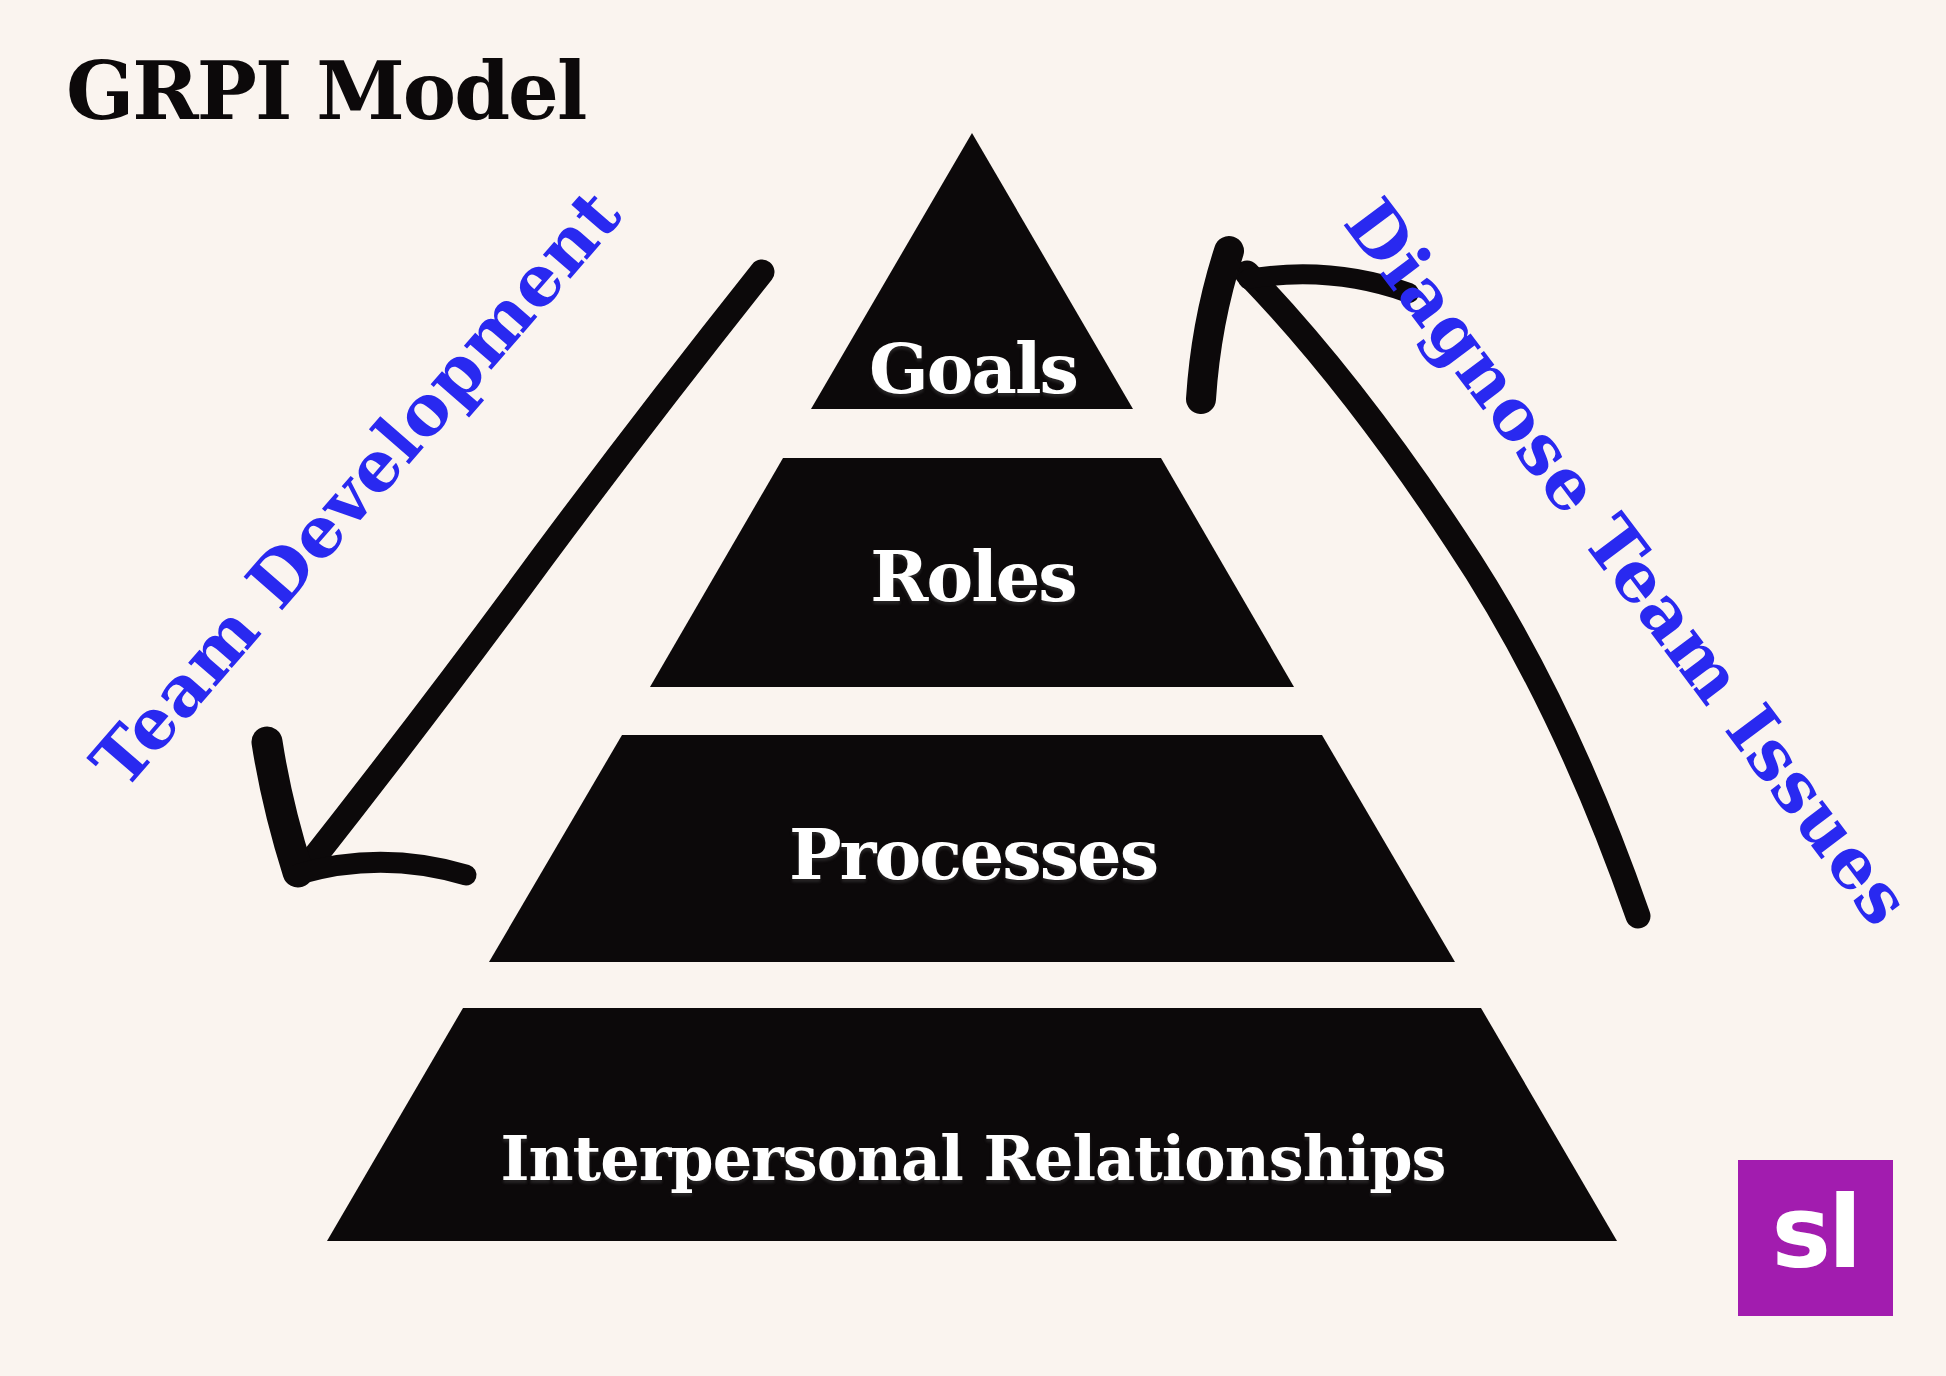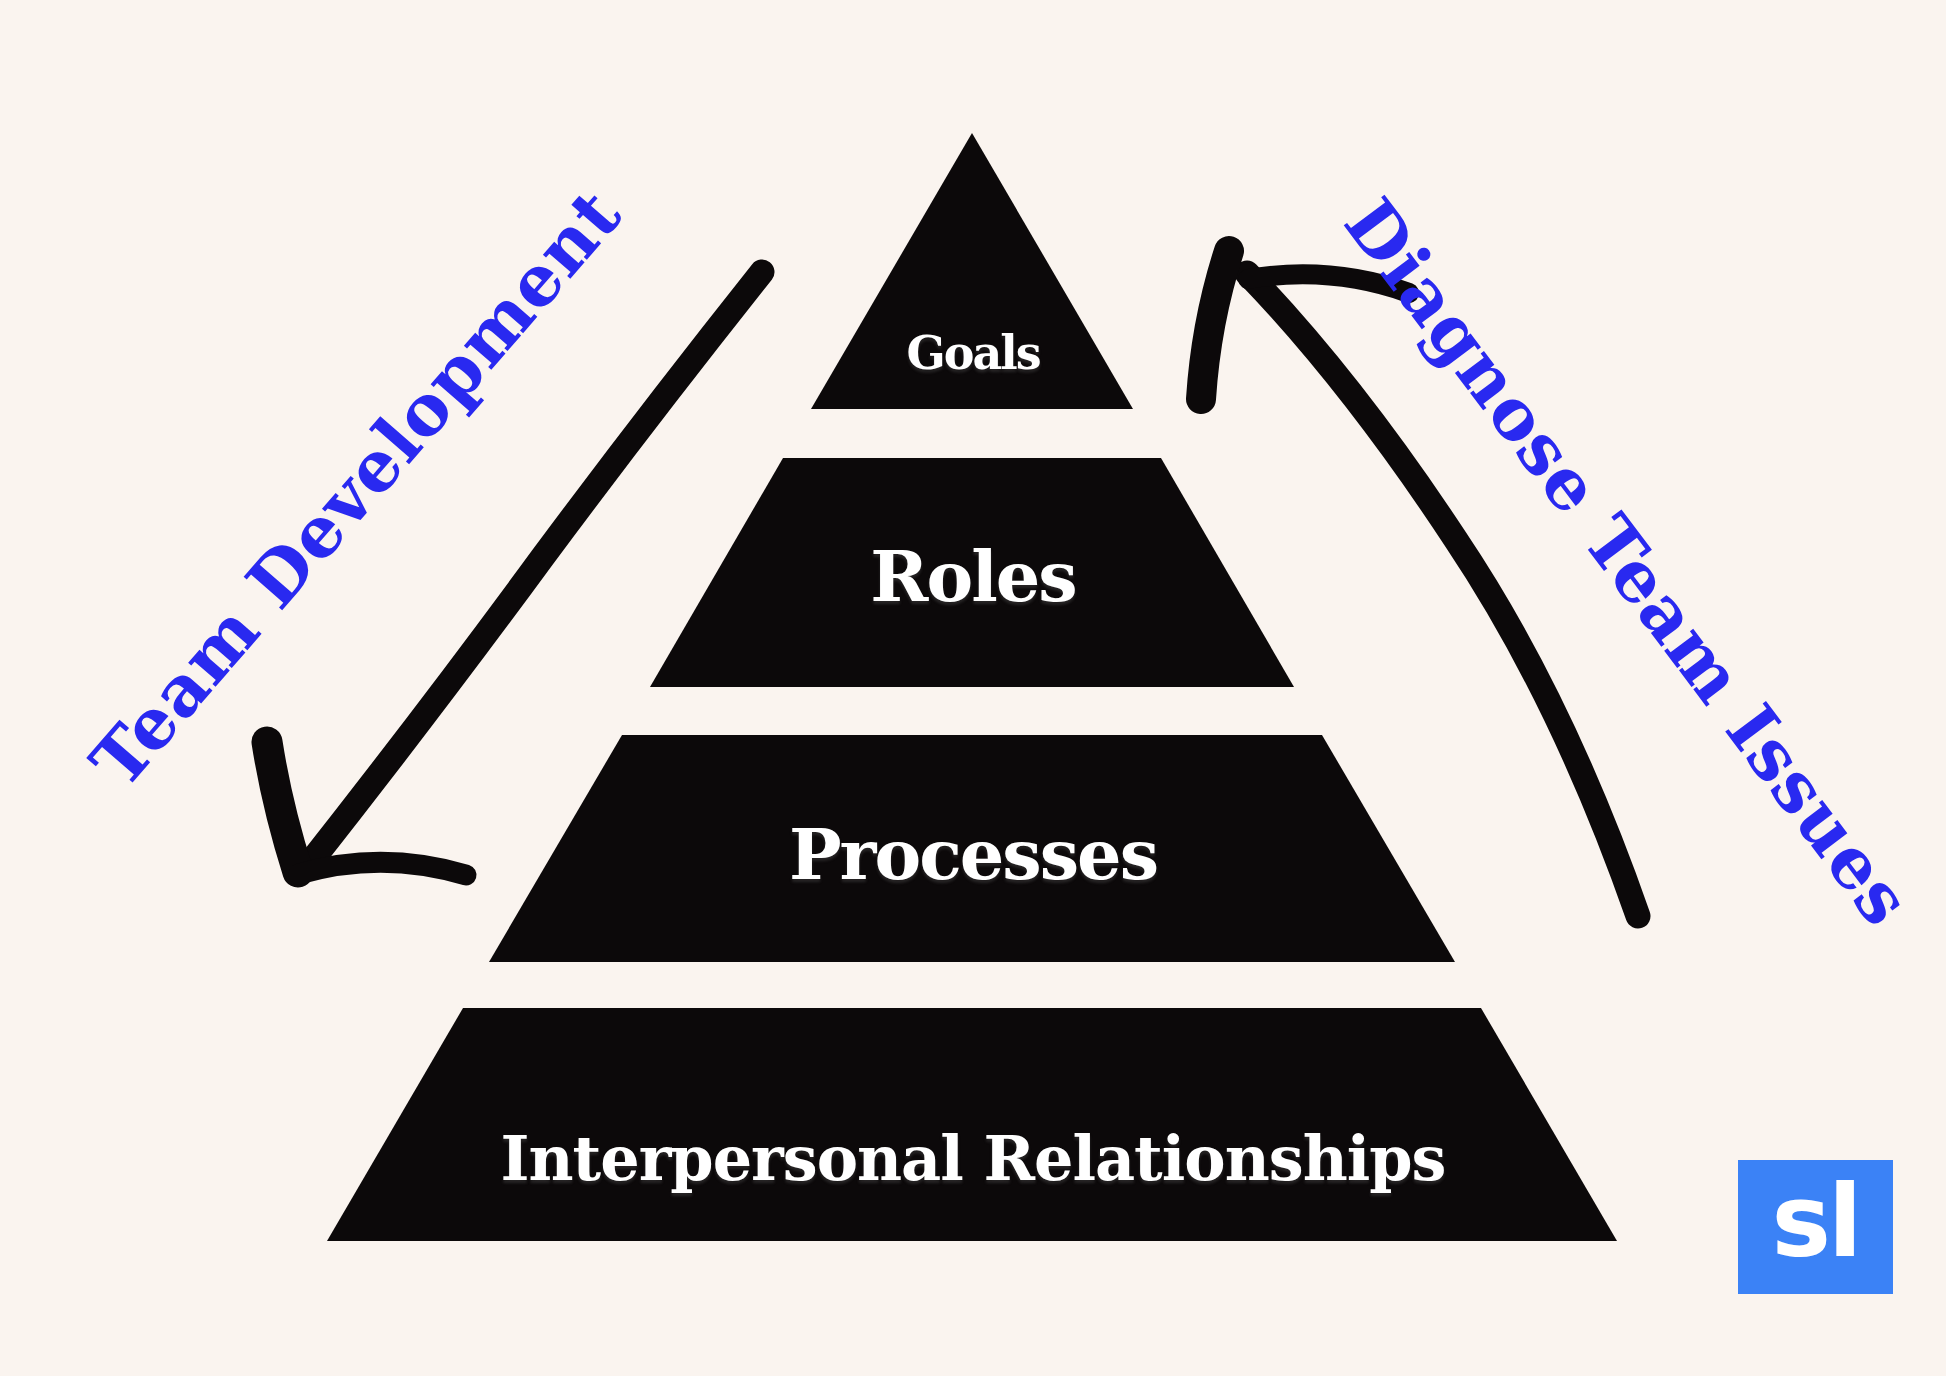--- a/index.html
+++ b/index.html
@@ -25,21 +25,21 @@
   .level-label{
     position:absolute;left:0;right:0;
     text-align:center;
     transform:translateY(-50%);
     color:#FFFFFF;
     font-weight:bold;
     white-space:nowrap;
     letter-spacing:-2px;
     text-shadow:0 3px 3px rgba(110,110,110,0.28);
   }
-  .label-goals{top:353px;font-size:46px;}
+  .label-goals{top:368px;font-size:70px;}
   .label-roles{top:576px;font-size:70px;}
   .label-processes{top:854px;font-size:70px;}
   .label-interpersonal{top:1122px;font-size:62px;letter-spacing:-1px;margin-top:36px;}
   .annotation{
     position:absolute;
     color:#2929F0;
     font-weight:bold;
     font-size:70px;
     white-space:nowrap;
     letter-spacing:1px;
@@ -48,39 +48,40 @@
     left:356px;top:488px;
     transform:translate(-50%,-50%) rotate(-49deg);
   }
   .annotation-right{
     left:1628px;top:562px;
     transform:translate(-50%,-50%) rotate(53deg);
   }
   .brand-logo{
     position:absolute;
     left:1738px;top:1160px;
-    width:155px;height:134px;
-    background:#3b82f6;
+    width:155px;height:156px;
+    background:#a21caf;
     display:flex;align-items:center;justify-content:center;
     font-family:"DejaVu Sans", sans-serif;
   }
   .brand-logo span{
     color:#FFFFFF;
     font-size:100px;
     font-weight:bold;
     letter-spacing:-3px;
     line-height:1;
     padding-bottom:10px;
   }
 </style>
 </head>
 <body>
 
 <div class="canvas">
 
+  <div class="page-title">GRPI Model</div>
 
   <svg class="graphic" viewBox="0 0 1946 1376" xmlns="http://www.w3.org/2000/svg">
 
     <polygon points="972,133 1133,409 811,409" fill="#0C090A"></polygon>
     <polygon points="783,458 1161,458 1294,687 650,687" fill="#0C090A"></polygon>
     <polygon points="622,735 1322,735 1455,962 489,962" fill="#0C090A"></polygon>
     <polygon points="463,1008 1481,1008 1617,1241 327,1241" fill="#0C090A"></polygon>
 
     <g stroke="#0C090A" fill="none" stroke-linecap="round">
       <path d="M762,272 Q646,418 542,558 Q432,708 306,868" stroke-width="25"></path>

